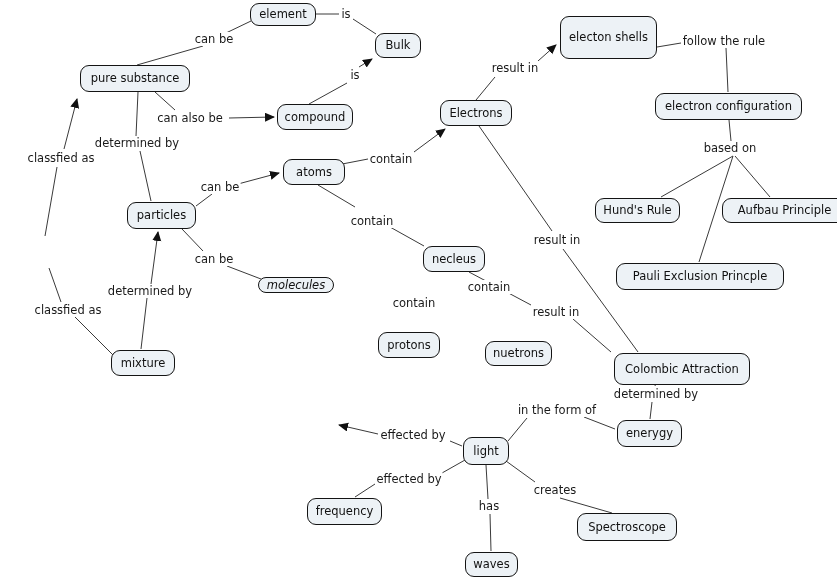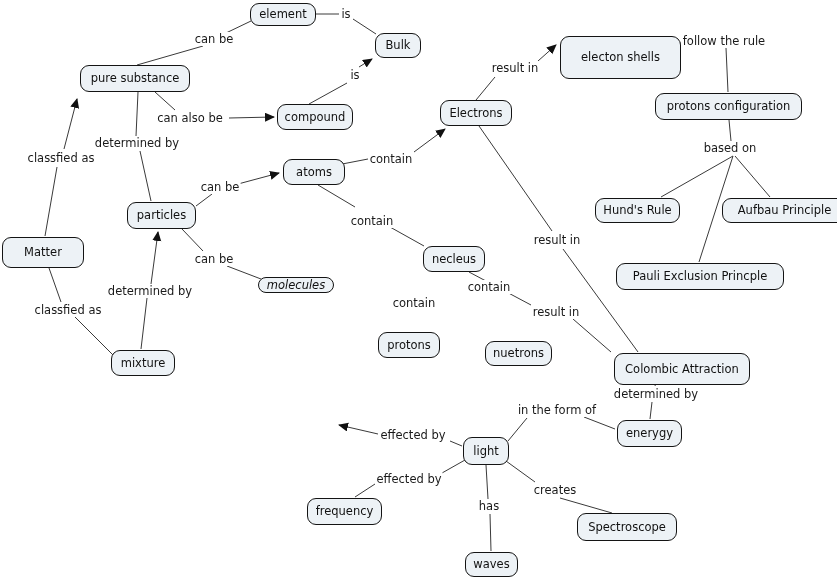--- a/index.html
+++ b/index.html
@@ -135,26 +135,25 @@
     <div class="edge-label" style="left: 656px; top: 394px;">determined by</div>
     <div class="edge-label" style="left: 557px; top: 410px;">in the form of</div>
     <div class="edge-label" style="left: 413px; top: 435px;">effected by</div>
     <div class="edge-label" style="left: 409px; top: 479px;">effected by</div>
     <div class="edge-label" style="left: 555px; top: 490px;">creates</div>
     <div class="edge-label" style="left: 489px; top: 506px;">has</div>
     <div class="node" style="left: 250px; top: 3px; width: 66px; height: 23px;">element</div>
     <div class="node" style="left: 375px; top: 33px; width: 46px; height: 25px;">Bulk</div>
     <div class="node" style="left: 80px; top: 65px; width: 110px; height: 27px;">pure substance</div>
     <div class="node" style="left: 277px; top: 104px; width: 76px; height: 26px;">compound</div>
-    <div class="node" style="left: 560px; top: 36px; width: 121px; height: 43px;">electon shells</div>
-    <div class="node" style="left: 655px; top: 93px; width: 147px; height: 27px;">protons configuration</div>
+    <div class="node" style="left: 560px; top: 16px; width: 97px; height: 43px;">electon shells</div>
+    <div class="node" style="left: 655px; top: 93px; width: 147px; height: 27px;">electron configuration</div>
     <div class="node" style="left: 440px; top: 100px; width: 72px; height: 26px;">Electrons</div>
     <div class="node" style="left: 283px; top: 159px; width: 62px; height: 26px;">atoms</div>
     <div class="node" style="left: 127px; top: 202px; width: 69px; height: 27px;">particles</div>
-    <div class="node" style="left: 2px; top: 237px; width: 82px; height: 31px;">Matter</div>
     <div class="node" style="left: 258px; top: 277px; width: 76px; height: 16px; font-style: italic;">molecules</div>
     <div class="node" style="left: 111px; top: 350px; width: 64px; height: 26px;">mixture</div>
     <div class="node" style="left: 595px; top: 198px; width: 85px; height: 25px;">Hund's Rule</div>
     <div class="node" style="left: 722px; top: 198px; width: 125px; height: 25px;">Aufbau Principle</div>
     <div class="node" style="left: 616px; top: 263px; width: 168px; height: 27px;">Pauli Exclusion Princple</div>
     <div class="node" style="left: 423px; top: 246px; width: 62px; height: 26px;">necleus</div>
     <div class="node" style="left: 378px; top: 332px; width: 62px; height: 26px;">protons</div>
     <div class="node" style="left: 485px; top: 341px; width: 67px; height: 25px;">nuetrons</div>
     <div class="node" style="left: 614px; top: 353px; width: 136px; height: 32px;">Colombic Attraction</div>
     <div class="node" style="left: 617px; top: 420px; width: 65px; height: 27px;">enerygy</div>

